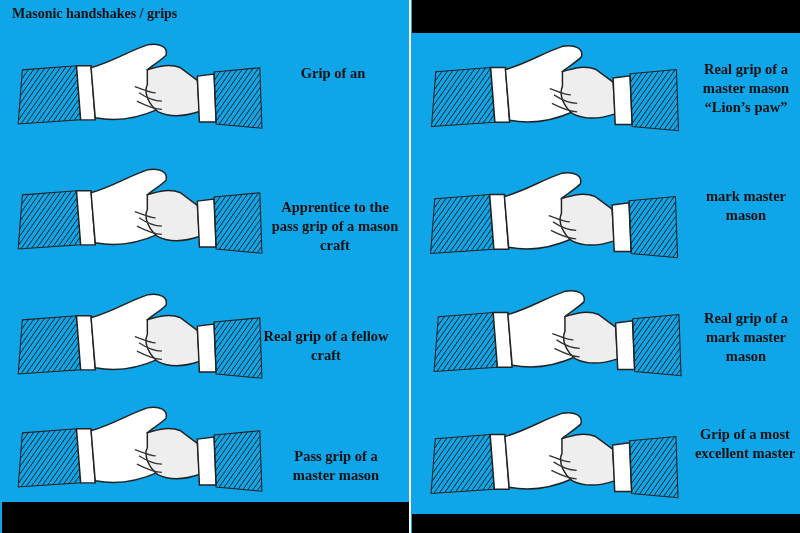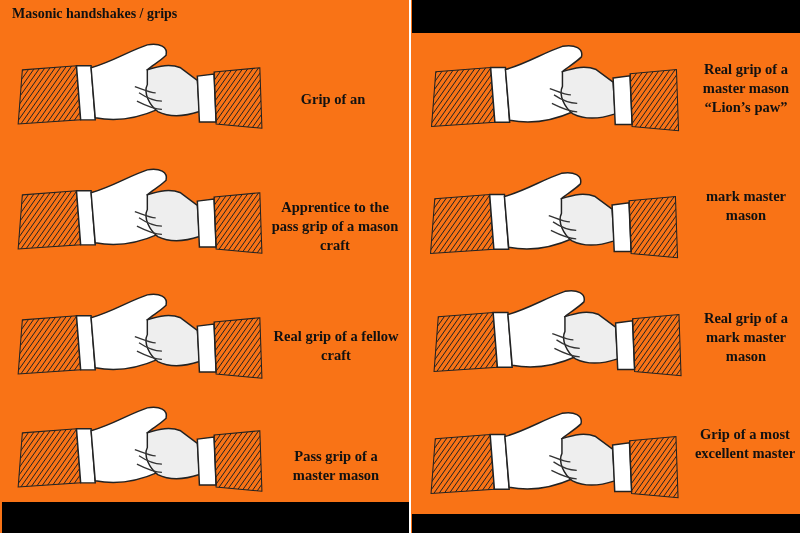--- a/index.html
+++ b/index.html
@@ -1,18 +1,18 @@
 <!DOCTYPE html>
 <html><head>
 <meta charset="utf-8">
 <style>
   html, body { margin:0; padding:0; }
   body { width:800px; height:533px; position:relative; background:#ffffff; overflow:hidden;
          font-family:"Liberation Serif", "DejaVu Serif", serif; color:#111; }
-  .panel { position:absolute; background:#f97316; }
+  .panel { position:absolute; background:#0ea5e9; }
   #left { left:0; top:0; width:409px; height:533px; }
   #right { left:411px; top:0; width:389px; height:533px; }
   .gap { position:absolute; left:409px; top:0; width:2px; height:533px; background:#fff; }
   .bar { position:absolute; background:#000; }
   .title { position:absolute; left:12px; top:6px; font-weight:bold; font-size:14px; }
   .cell { position:absolute; }
   .illus { position:absolute; }
   .caption { position:absolute; text-align:center; font-weight:bold; font-size:14.5px; line-height:19px; }
   svg { display:block; }
 </style>
@@ -42,41 +42,41 @@
   </defs>
 </svg>
 
 <div class="panel" id="left">
   <div class="title">Masonic handshakes / grips</div>
 
   <div class="cell" style="left:0;top:30px;width:409px;height:110px;">
     <svg class="illus" style="left:14px;top:8px" width="250" height="95">
         <use href="#hands"></use>
       </svg>
-    <div class="caption" style="left:258px;top:60px;width:150px;">
+    <div class="caption" style="left:258px;top:34px;width:150px;">
       <div>Grip of an</div>
     </div>
   </div>
 
   <div class="cell" style="left:0;top:155px;width:409px;height:110px;">
     <svg class="illus" style="left:14px;top:8px" width="250" height="95">
         <use href="#hands"></use>
       </svg>
     <div class="caption" style="left:260px;top:43px;width:150px;">
       <div>Apprentice to the</div>
       <div>pass grip of a mason</div>
       <div>craft</div>
     </div>
   </div>
 
   <div class="cell" style="left:0;top:280px;width:409px;height:110px;">
     <svg class="illus" style="left:14px;top:8px" width="250" height="95">
         <use href="#hands"></use>
       </svg>
-    <div class="caption" style="left:262px;top:47px;width:148px;">
+    <div class="caption" style="left:252px;top:47px;width:148px;">
       <div>Real grip of a fellow</div>
       <div>craft</div>
     </div>
   </div>
 
   <div class="cell" style="left:0;top:395px;width:409px;height:105px;">
     <svg class="illus" style="left:14px;top:6px" width="250" height="95">
         <use href="#hands"></use>
       </svg>
     <div class="caption" style="left:262px;top:42px;width:148px;margin-top:10px;">

